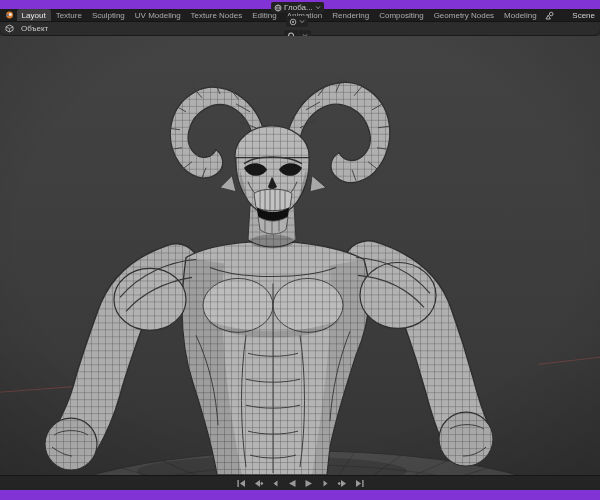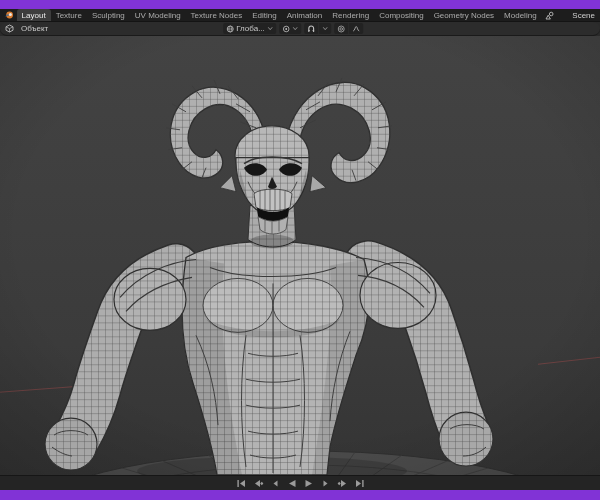--- a/index.html
+++ b/index.html
@@ -22,21 +22,21 @@
   .tabs{display:flex;align-items:stretch;overflow:hidden;}
   .tab{display:flex;align-items:center;padding:0 5px;white-space:nowrap;border-radius:3px 3px 0 0;cursor:default;}
   .tab.active{background:#3d3d3d;color:#eaeaea;}
   .tab.plus{color:#9a9a9a;padding:0 4px;}
   .topbar .spacer{flex:1;}
   .scene-select{display:flex;align-items:center;gap:18px;padding:0 5px;color:#cfcfcf;}
 
   
   .toolbar{height:14px;flex:0 0 auto;background:var(--toolbar-bg);display:flex;align-items:center;font-size:8px;color:#c8c8c8;gap:4px;padding:0 5px;position:relative;border-bottom:1px solid #1a1a1a;border-radius:7px;}
   .menu-label{padding:0 3px;}
-  .center-tools{position:absolute;left:50%;transform:translateX(-55%);display:flex;align-items:center;gap:3px;}
+  .center-tools{position:absolute;left:50%;transform:translateX(-55%);display:flex;align-items:center;gap:3px;flex-direction:column;}
   .tbtn{background:#222;border-radius:2px;height:11px;display:flex;align-items:center;gap:2px;padding:0 3px;color:#c8c8c8;}
   .tseg{display:flex;gap:1px;}
   .tseg .tbtn{border-radius:0;}
   .tseg .tbtn:first-child{border-radius:2px 0 0 2px;}
   .tseg .tbtn:last-child{border-radius:0 2px 2px 0;}
 
   
   .viewport{flex:1 1 auto;position:relative;background:var(--viewport-bg);overflow:hidden;}
   .viewport svg{position:absolute;inset:0;width:100%;height:100%;display:block;}
 

